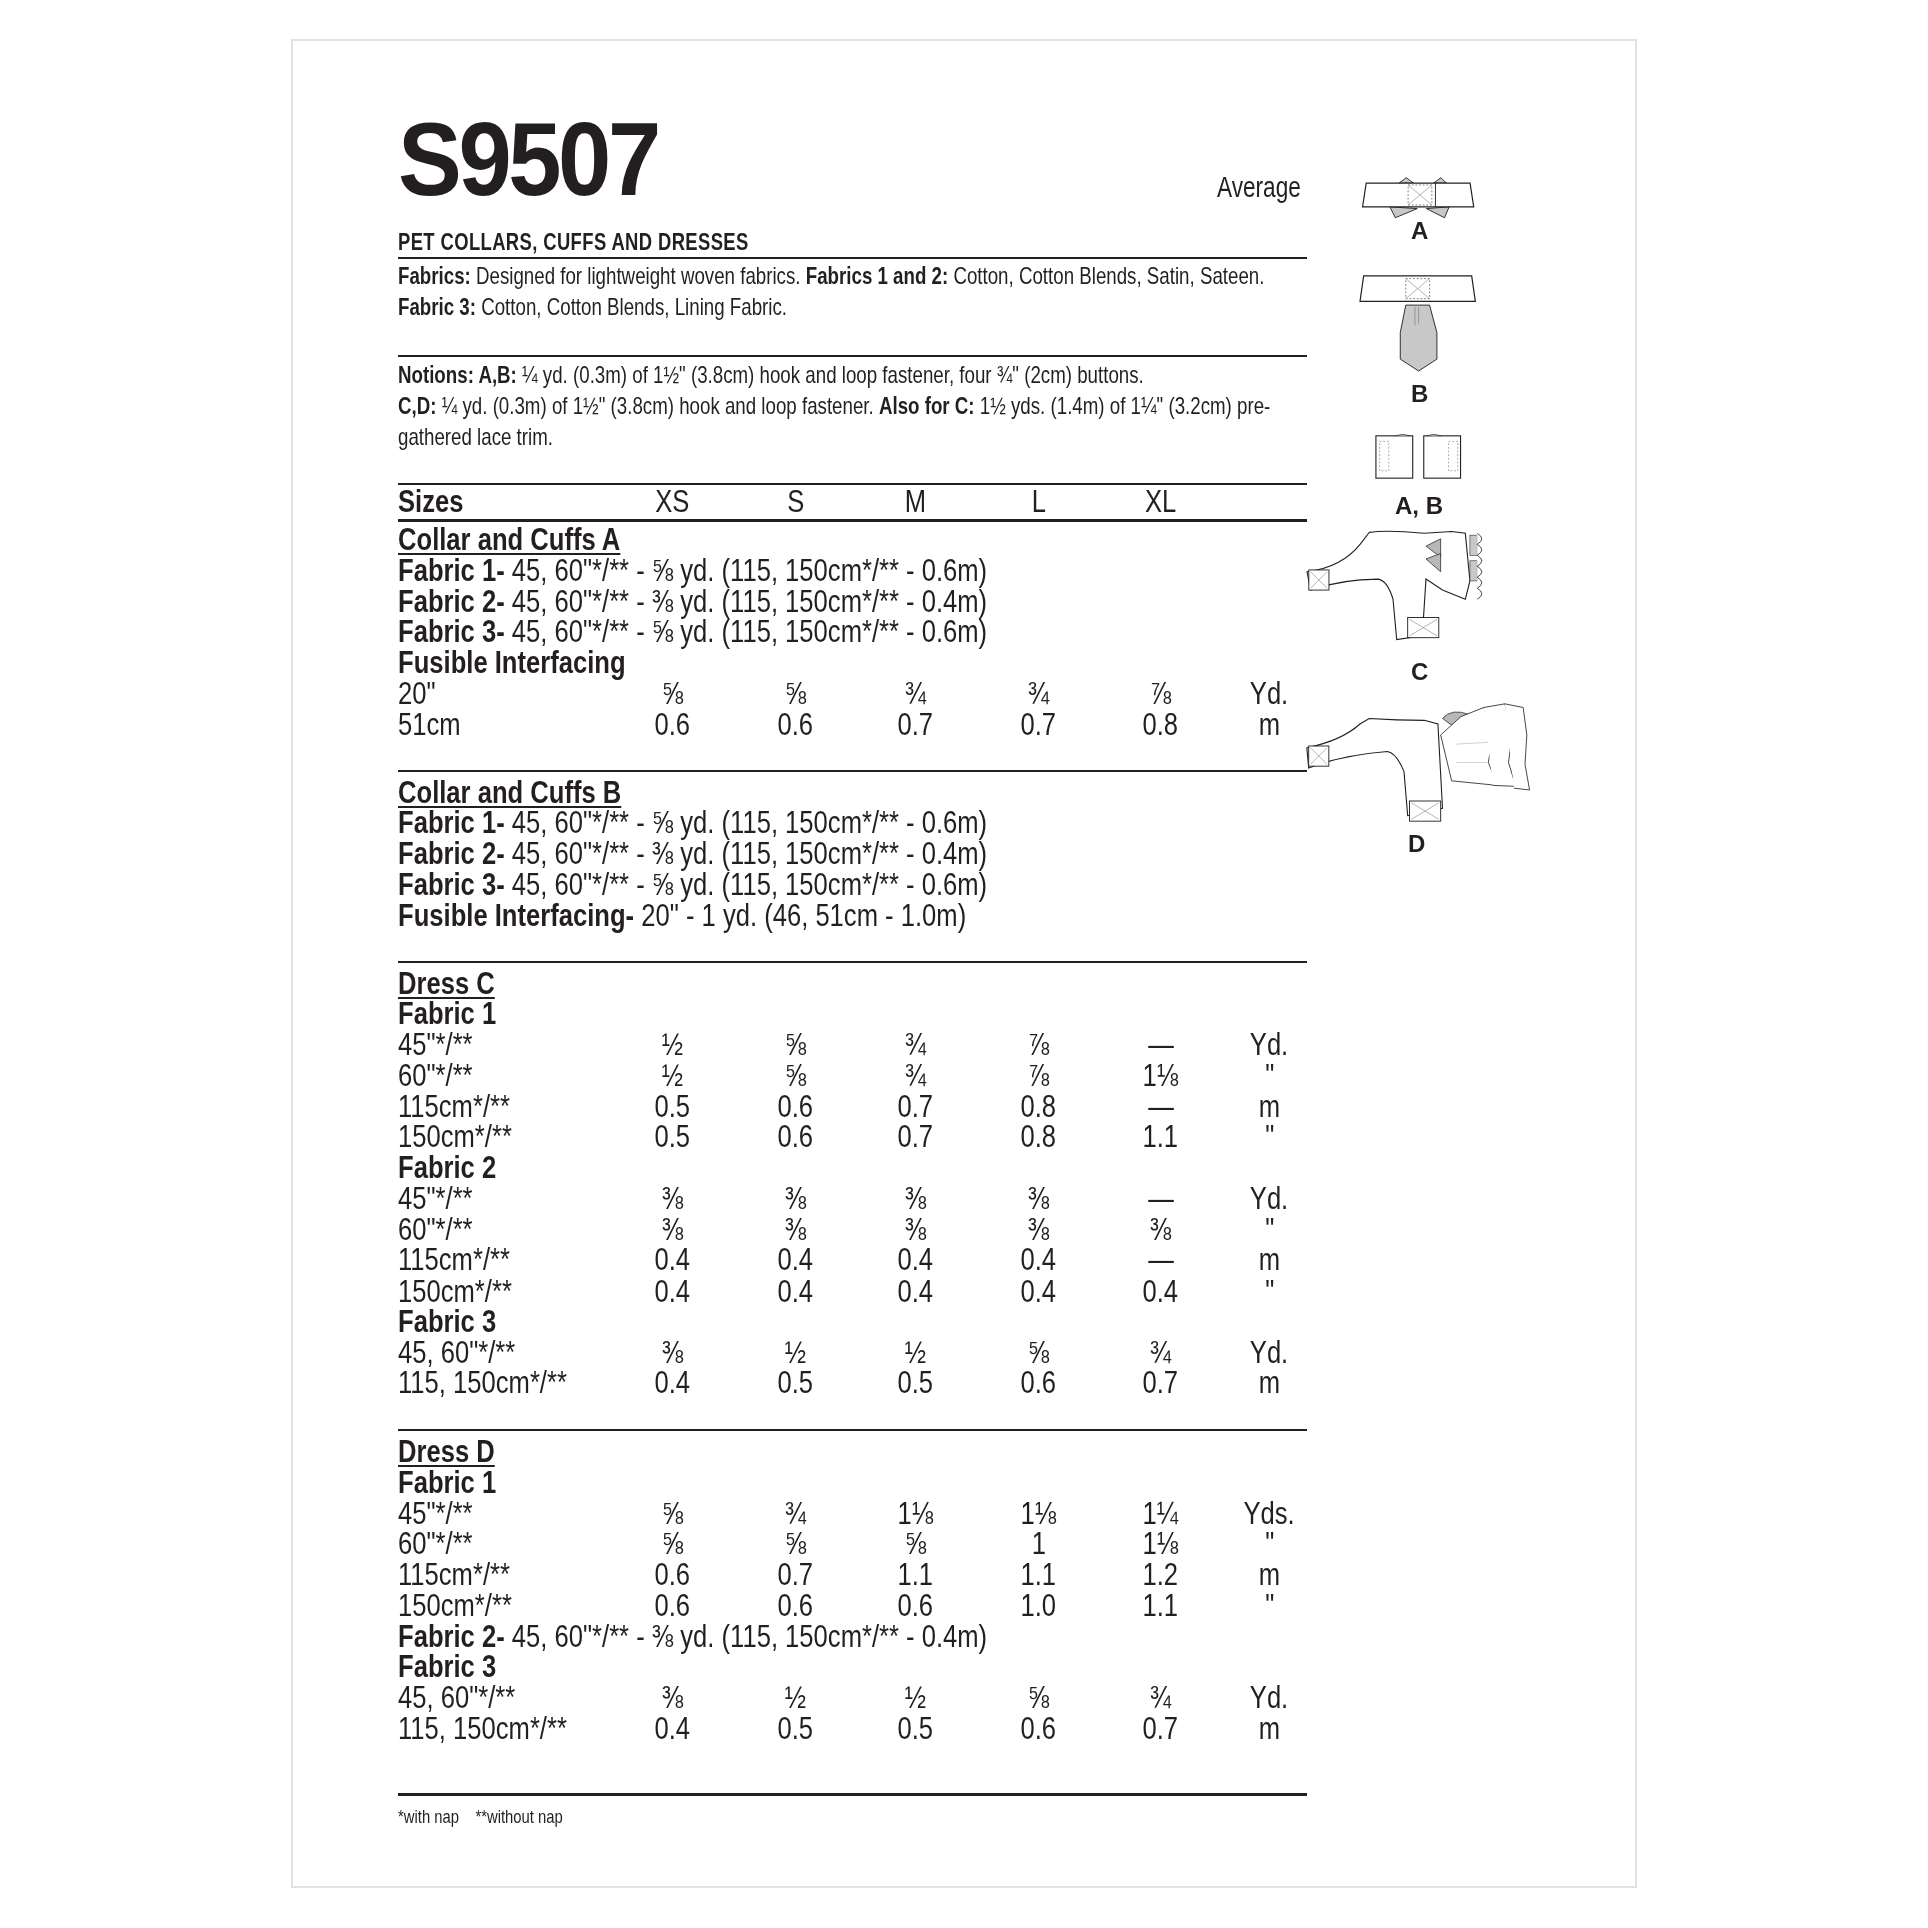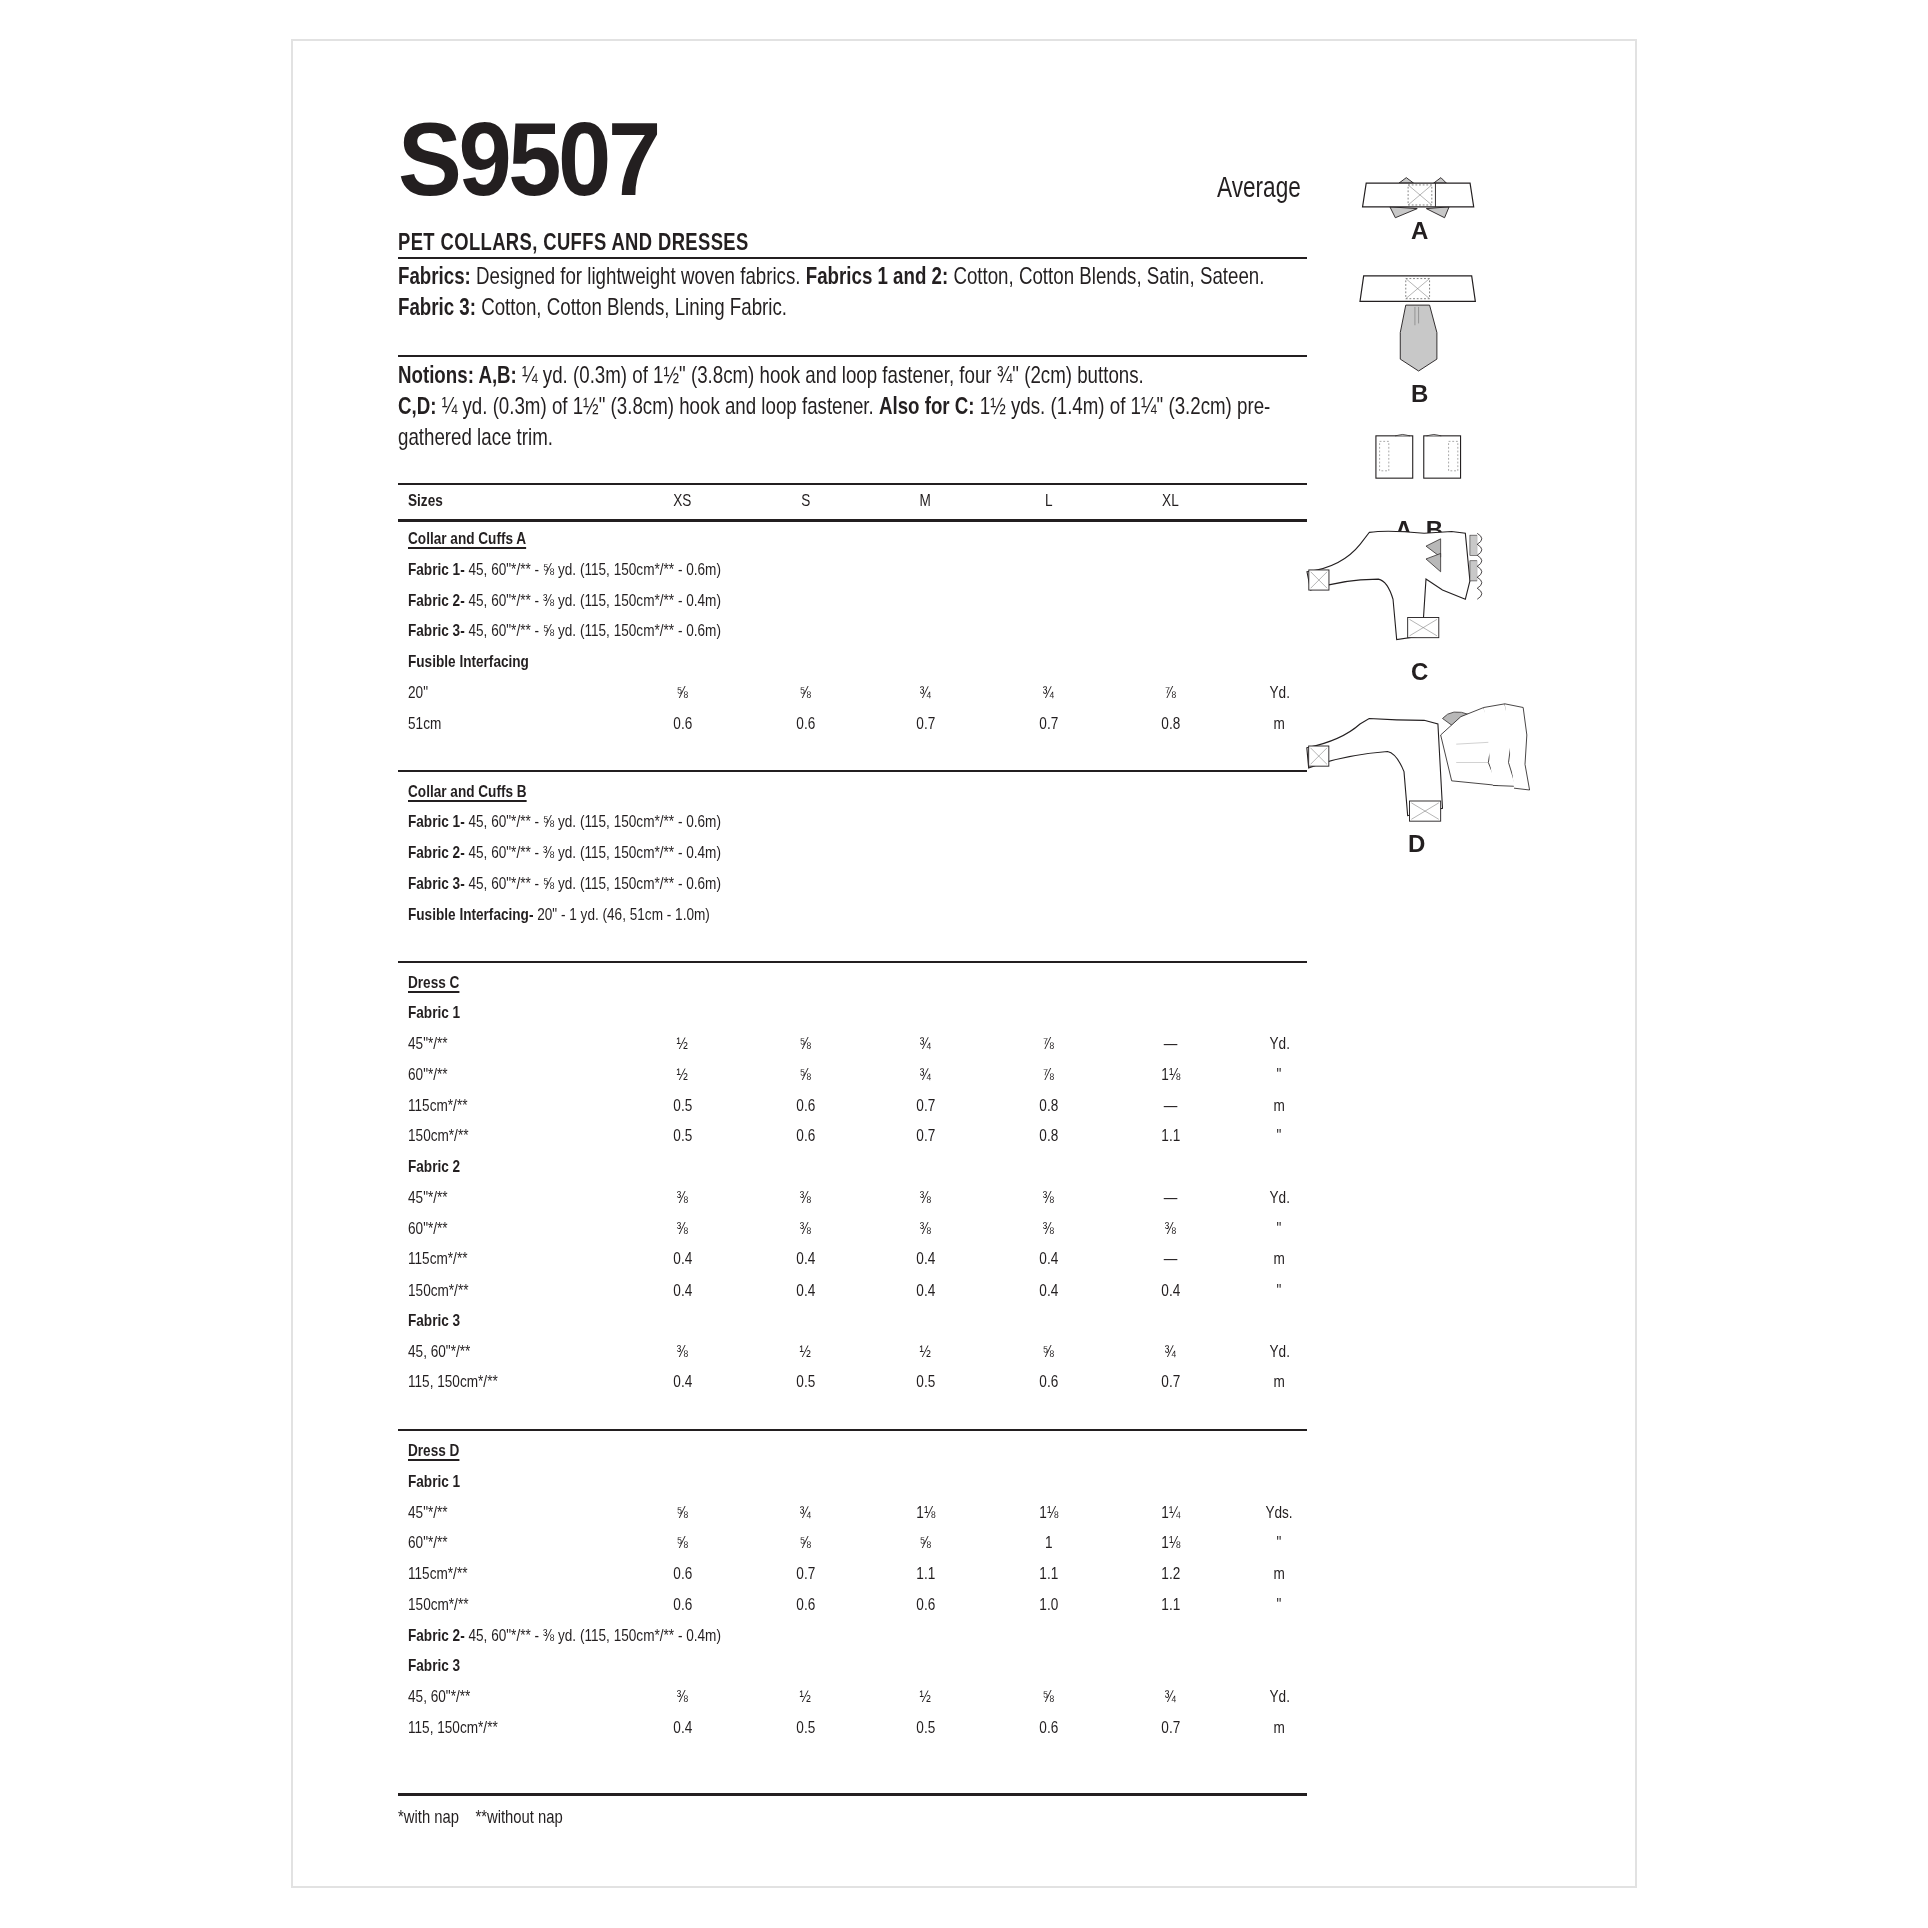--- a/index.html
+++ b/index.html
@@ -10,21 +10,21 @@
   .abs { position:absolute; white-space:nowrap; }
   .title { left:398px; top:108px; font-family:"Liberation Sans", sans-serif; font-weight:bold;
            font-size:103px; letter-spacing:-3.7px; transform:scaleX(0.93); transform-origin:left top; line-height:1; color:#231f20; }
   .difficulty { left:1217px; top:171px; font-size:29px; transform:scaleX(0.78); transform-origin:left top; color:#231f20; }
   .subtitle { left:398px; top:229px; font-size:23px; font-weight:bold; transform:scaleX(0.80); transform-origin:left top; letter-spacing:0.5px; }
   .rule { position:absolute; left:398px; width:909px; height:1.8px; background:#231f20; }
   .rule.thick { height:2.8px; }
   .para { position:absolute; left:398px; width:1084px; font-size:23.4px; line-height:31px;
           transform:scaleX(0.80); transform-origin:left top; }
   .para b { font-weight:bold; }
-  .row { position:absolute; left:408px; width:909px; height:30px; font-size:17px; line-height:30px; }
+  .row { position:absolute; left:398px; width:909px; height:30px; font-size:32px; line-height:30px; }
   .row .lbl { position:absolute; left:0; transform:scaleX(0.80); transform-origin:left top; white-space:nowrap; }
   .row .c { position:absolute; width:73px; margin-left:-37px; text-align:center; }
   .row .c span { display:inline-block; transform:scaleX(0.80); }
   .c0{left:275px}.c1{left:398px}.c2{left:518px}.c3{left:641px}.c4{left:763px}.c5{left:872px}
   .sec { font-weight:bold; text-decoration:underline; text-underline-offset:2.8px; text-decoration-thickness:1.8px; }
   .bold { font-weight:bold; }
   .footnote { left:398px; top:1806px; font-size:19px; transform:scaleX(0.78); transform-origin:left top; }
   .fig-label { position:absolute; font-family:"Liberation Sans", sans-serif; font-weight:bold; font-size:24px; color:#231f20; }
   svg { position:absolute; overflow:visible; }
 </style>
@@ -310,21 +310,21 @@
 <div class="fig-label" style="left:1411px;top:380px">B</div>
 
 <svg style="left:1375px;top:433px" width="92" height="48" viewBox="0 0 100 52">
   <rect x="1" y="3" width="40" height="46" fill="#fff" stroke="#231f20" stroke-width="1.2"></rect>
   <rect x="53" y="3" width="40" height="46" fill="#fff" stroke="#231f20" stroke-width="1.2"></rect>
   <path d="M22,3 Q30,0 38,3" fill="#c8c8c8" stroke="#231f20" stroke-width="0.8"></path>
   <path d="M56,3 Q64,0 72,3" fill="#c8c8c8" stroke="#231f20" stroke-width="0.8"></path>
   <rect x="5" y="9" width="10" height="32" fill="none" stroke="#777" stroke-width="0.7" stroke-dasharray="2,2"></rect>
   <rect x="80" y="9" width="10" height="32" fill="none" stroke="#777" stroke-width="0.7" stroke-dasharray="2,2"></rect>
 </svg>
-<div class="fig-label" style="left:1395px;top:516px">A, B</div>
+<div class="fig-label" style="left:1395px;top:492px">A, B</div>
 
 <svg style="left:1305px;top:526px" width="220" height="119" viewBox="0 0 240 130">
   <path d="M70,7 Q90,4 130,8 L160,6 L175,8 L180,60 L175,80 L150,70 L132,58 L128,120 L100,124 L96,80 Q90,60 80,58 Q40,58 6,70 L2,50 Q40,45 60,20 Z" fill="#fff" stroke="#231f20" stroke-width="1.2"></path>
   <rect x="4" y="48" width="22" height="22" fill="#fff" stroke="#231f20" stroke-width="1"></rect>
   <line x1="6" y1="50" x2="24" y2="68" stroke="#777" stroke-width="0.6"></line>
   <line x1="24" y1="50" x2="6" y2="68" stroke="#777" stroke-width="0.6"></line>
   <rect x="112" y="100" width="34" height="22" fill="#fff" stroke="#231f20" stroke-width="1"></rect>
   <line x1="114" y1="102" x2="144" y2="120" stroke="#777" stroke-width="0.6"></line>
   <line x1="144" y1="102" x2="114" y2="120" stroke="#777" stroke-width="0.6"></line>
   <path d="M132,22 L148,14 L148,34 Z" fill="#b8b8b8" stroke="#231f20" stroke-width="0.8"></path>

